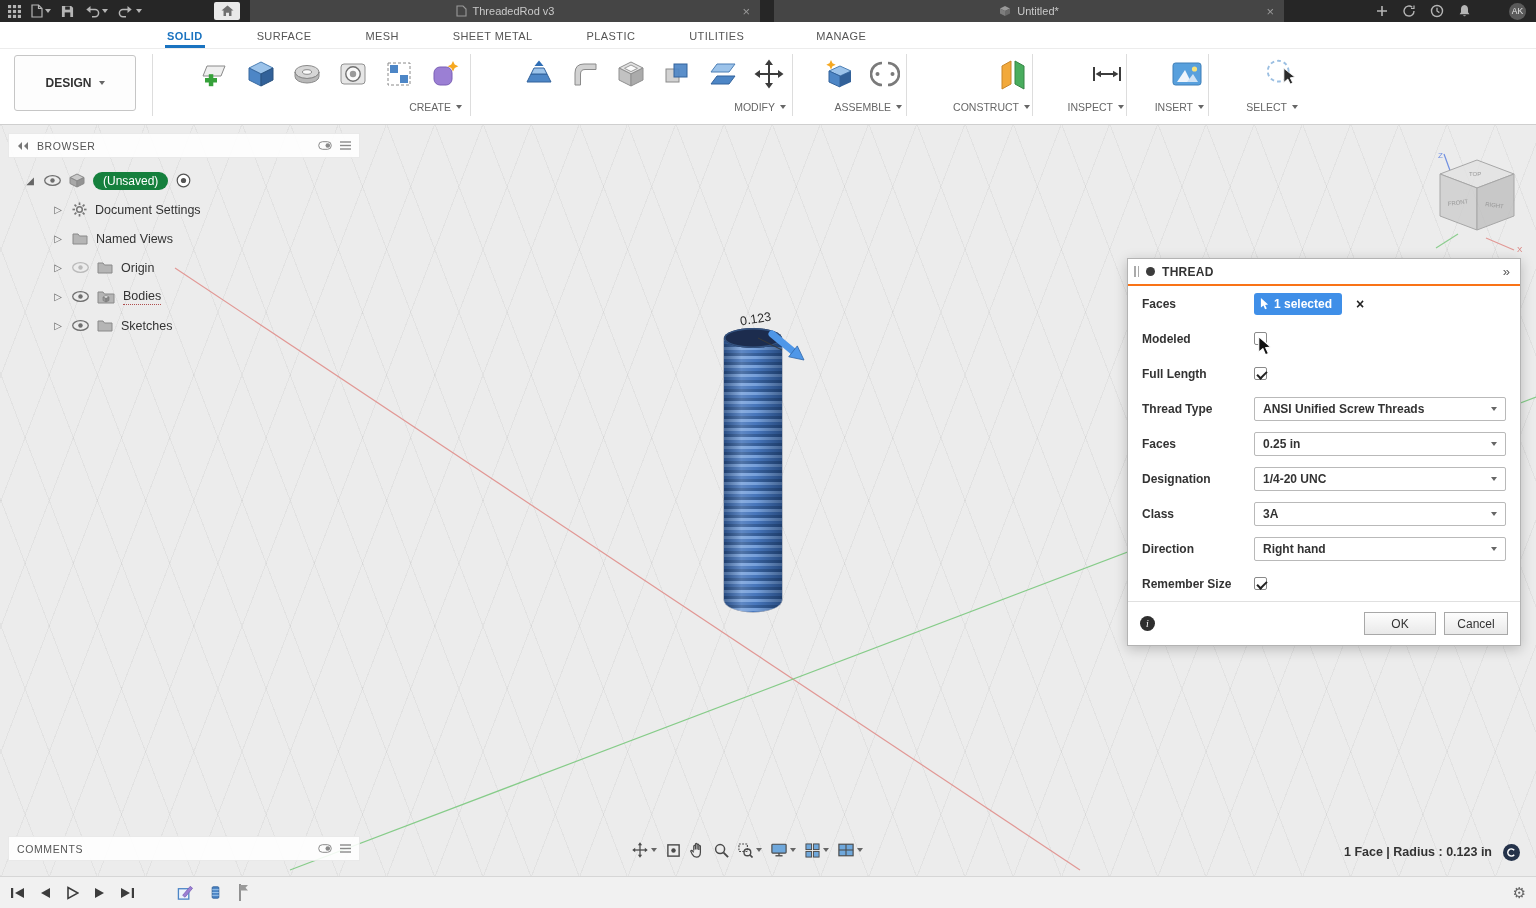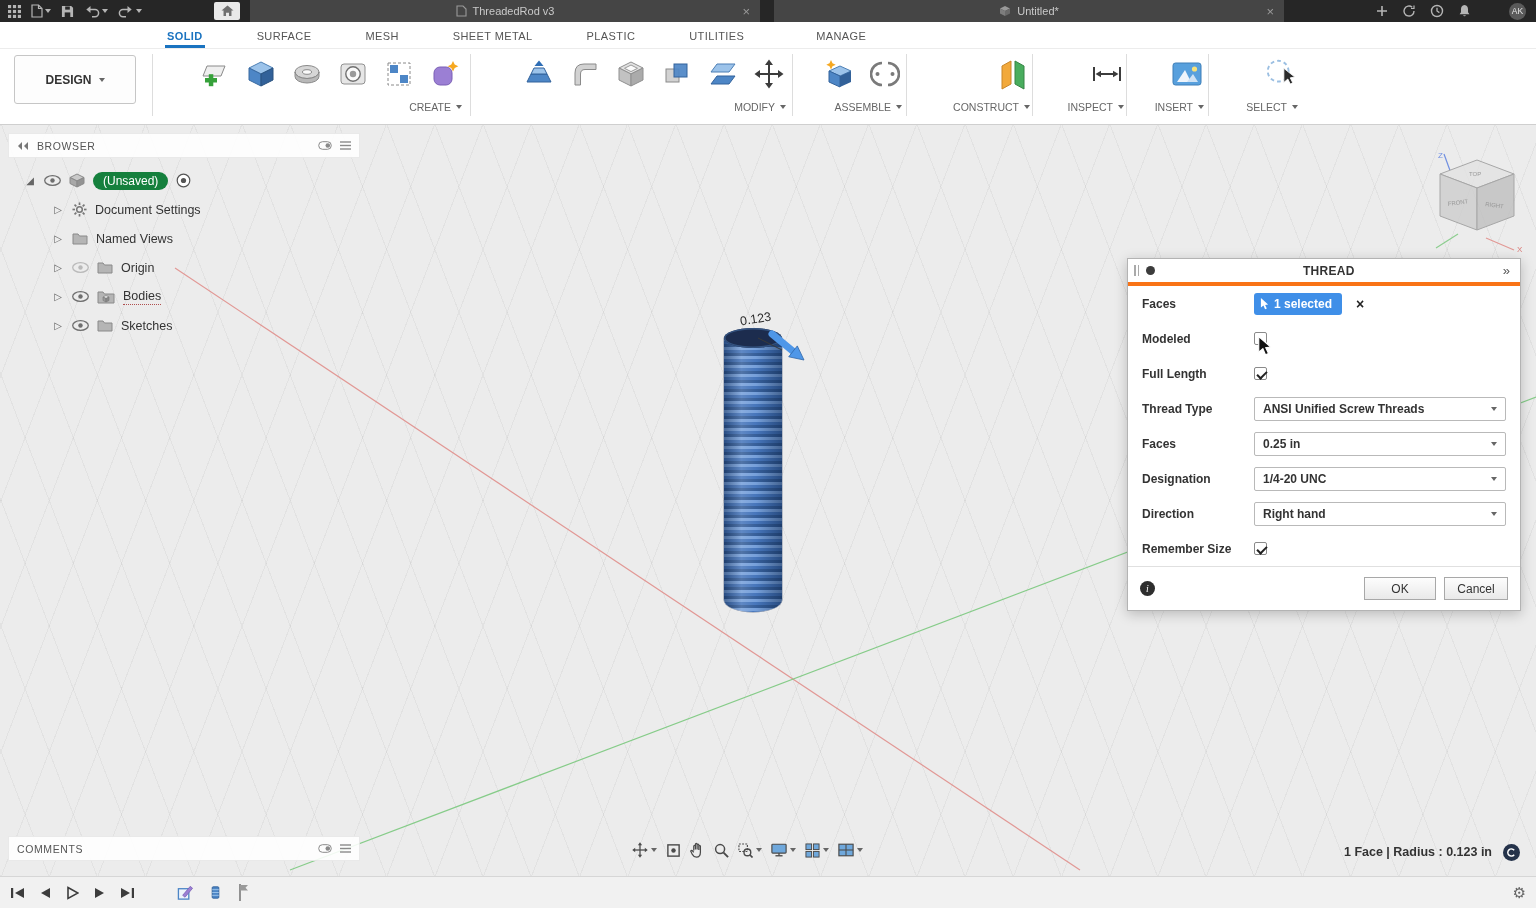--- a/index.html
+++ b/index.html
@@ -17,21 +17,21 @@
   .tb-right { display:flex; align-items:center; gap:14px; padding:0 10px; }
   .avatar { width:17px; height:17px; border-radius:50%; background:#5a5a5a; color:#e6e6e6; font-size:8.5px; display:flex; align-items:center; justify-content:center; cursor:pointer;margin-left:24px; }
 
   
   .ribbon { position:absolute; top:22px; left:0; width:1536px; height:103px; background:#ffffff; border-bottom:1px solid #cfcfcf; z-index:40; }
   .ribbon-tabs { height:27px; display:flex; align-items:flex-end; padding-left:165px; gap:50px; border-bottom:1px solid #ececec; }
   .rtab { font-size:11px; letter-spacing:.4px; color:#555; padding:5px 2px 6px; cursor:pointer; white-space:nowrap; }
   .rtab.active { color:#1a73c0; border-bottom:3px solid #1a73c0; padding-bottom:3px; font-weight:bold; }
   .rtab.manage { margin-left:18px; }
   .ribbon-body { position:relative; height:75px; }
-  .design-btn { position:absolute; left:14px; top:6px; width:122px; height:49px; border:1px solid #c6c6c6; border-radius:3px; background:#fdfdfd; display:flex; align-items:center; justify-content:center; gap:7px; font-size:12px; color:#333; font-weight:bold; cursor:pointer; }
+  .design-btn { position:absolute; left:14px; top:6px; width:122px; height:56px; border:1px solid #c6c6c6; border-radius:3px; background:#fdfdfd; display:flex; align-items:center; justify-content:center; gap:7px; font-size:12px; color:#333; font-weight:bold; cursor:pointer; }
   .vsep { position:absolute; top:5px; height:62px; width:1px; background:#ddd; }
   .rgroup { position:absolute; top:2px; display:flex; flex-direction:column; align-items:flex-end; height:72px; }
   .rgroup .gicons { display:flex; align-items:center; gap:12px; height:46px; }
   .rgroup .glabel { margin-top:4px; font-size:10.5px; color:#666; display:flex; align-items:center; gap:5px; cursor:pointer; }
   .gi { width:34px; height:34px; display:flex; align-items:center; justify-content:center; cursor:pointer; border-radius:3px; }
   .caret { width:0; height:0; border-left:3.5px solid transparent; border-right:3.5px solid transparent; border-top:4px solid #666; }
   .caret.lt { border-top-color:#b5b5b5; }
 
   
   .canvas { position:absolute; top:125px; left:0; width:1536px; height:751px; background:
@@ -61,21 +61,21 @@
   .panel-title { font-size:10.5px; letter-spacing:.6px; color:#555; flex:1; }
   .tree { padding:8px 0 0 2px; font-size:12.5px; color:#333; }
   .trow { display:flex; align-items:center; height:29px; gap:8px; cursor:pointer; }
   .expander { color:#666; font-size:10px; width:12px; text-align:center; }
   .root-chip { background:#15803d; color:#fff; border-radius:9px; padding:2px 10px; font-size:12px; }
   .tlabel { color:#333; }
   .dotted-u { border-bottom:1.5px dotted #b05050; padding-bottom:1px; }
 
   
   .dialog { position:absolute; left:1127px; top:258px; width:394px; background:#fff; border:1px solid #b3b3b3; box-shadow:0 3px 12px rgba(0,0,0,.22); z-index:30; }
-  .dlg-head { height:27px; display:flex; align-items:center; padding:0 10px 0 6px; border-bottom:4px solid #f97316; gap:7px;text-align:center; }
+  .dlg-head { height:27px; display:flex; align-items:center; padding:0 10px 0 6px; border-bottom:2px solid #f97316; gap:7px; }
   .grip { display:flex; gap:2px; cursor:grab; }
   .grip i { display:block; width:1.5px; height:11px; background:#aaa; }
   .dlg-dot { width:9px; height:9px; border-radius:50%; background:#3c3c3c; }
   .dlg-title { font-size:12px; color:#333; font-weight:bold; flex:1; letter-spacing:.3px; }
   .dlg-collapse { color:#555; font-size:13px; cursor:pointer; }
   .t-row { height:35px; display:flex; align-items:center; padding:0 14px;font-weight:bold; }
   .t-label { width:112px; font-size:12px; color:#333; flex-shrink:0; }
   .chip { background:#3f8fe8; color:#fff; border-radius:3px; height:22px; display:flex; align-items:center; gap:5px; padding:0 10px 0 6px; font-size:12px; cursor:pointer; }
   .clear-x { margin-left:14px; color:#222; font-size:14px; cursor:pointer; line-height:1; }
   .checkbox { position:relative; width:13px; height:13px; border:1px solid #8a8a8a; border-radius:2px; background:#fff; cursor:pointer; }
@@ -605,20 +605,27 @@
   </div>
 
   <div class="t-row">
     <span class="t-label">Designation</span>
     <span class="select">
       <span class="select-value">1/4-20 UNC</span>
       <span class="caret"></span>
     </span>
   </div>
 
+  <div class="t-row">
+    <span class="t-label">Class</span>
+    <span class="select">
+      <span class="select-value">3A</span>
+      <span class="caret"></span>
+    </span>
+  </div>
 
   <div class="t-row">
     <span class="t-label">Direction</span>
     <span class="select">
       <span class="select-value">Right hand</span>
       <span class="caret"></span>
     </span>
   </div>
 
   <div class="t-row">

